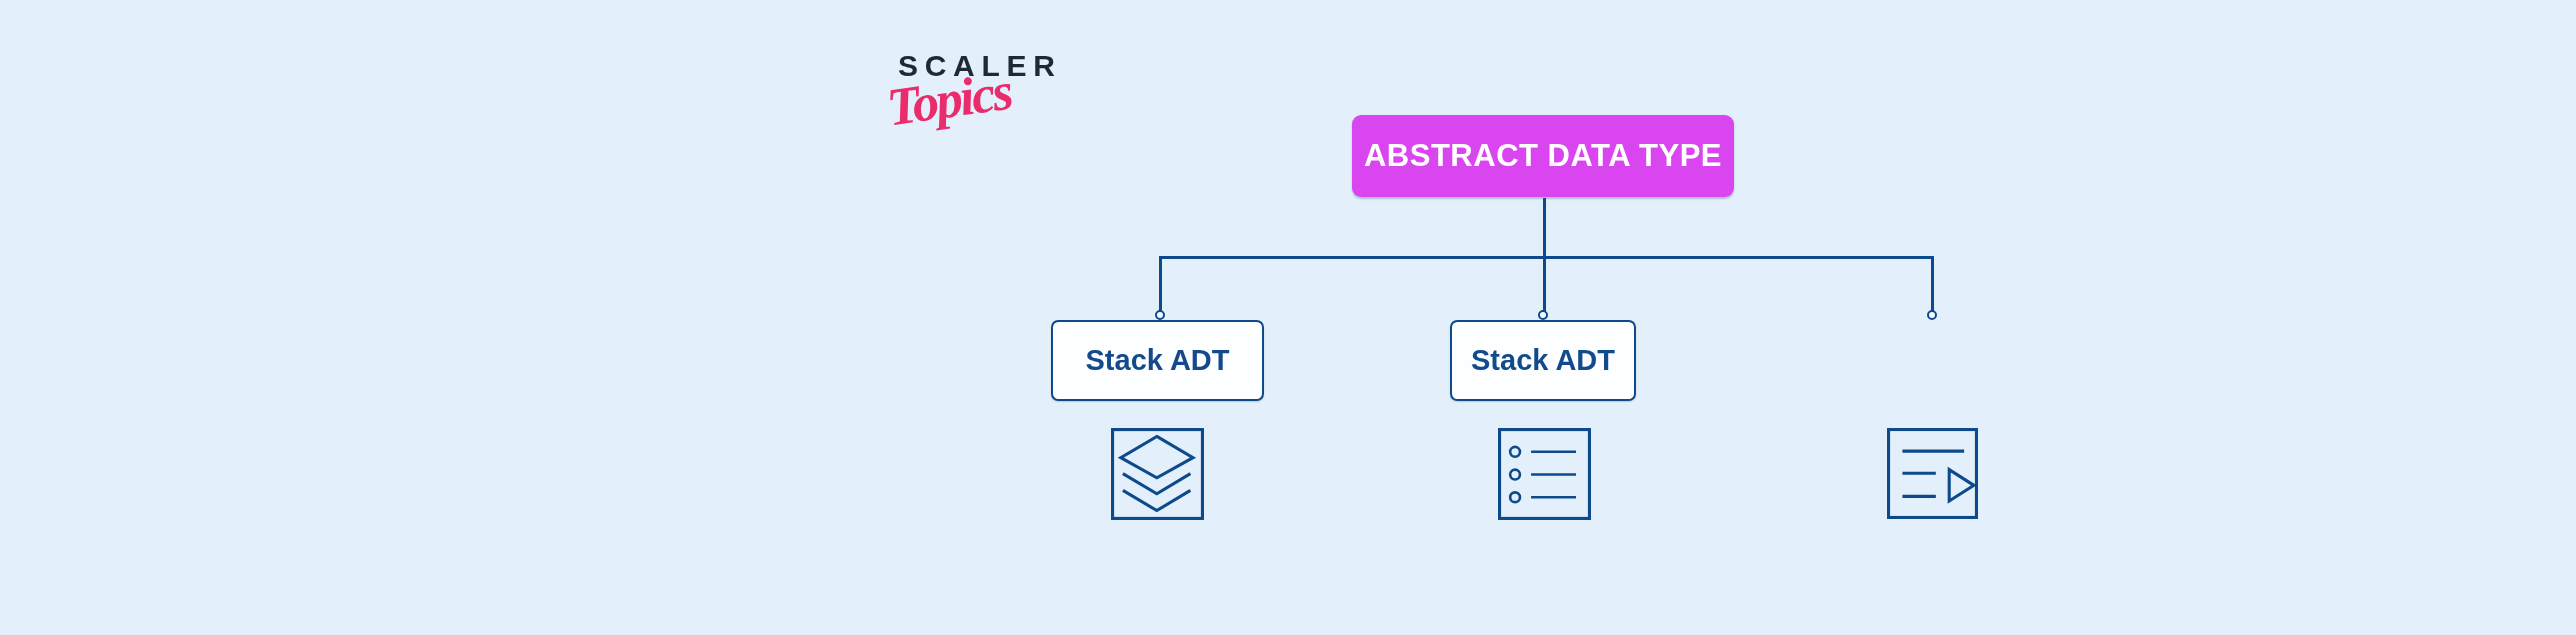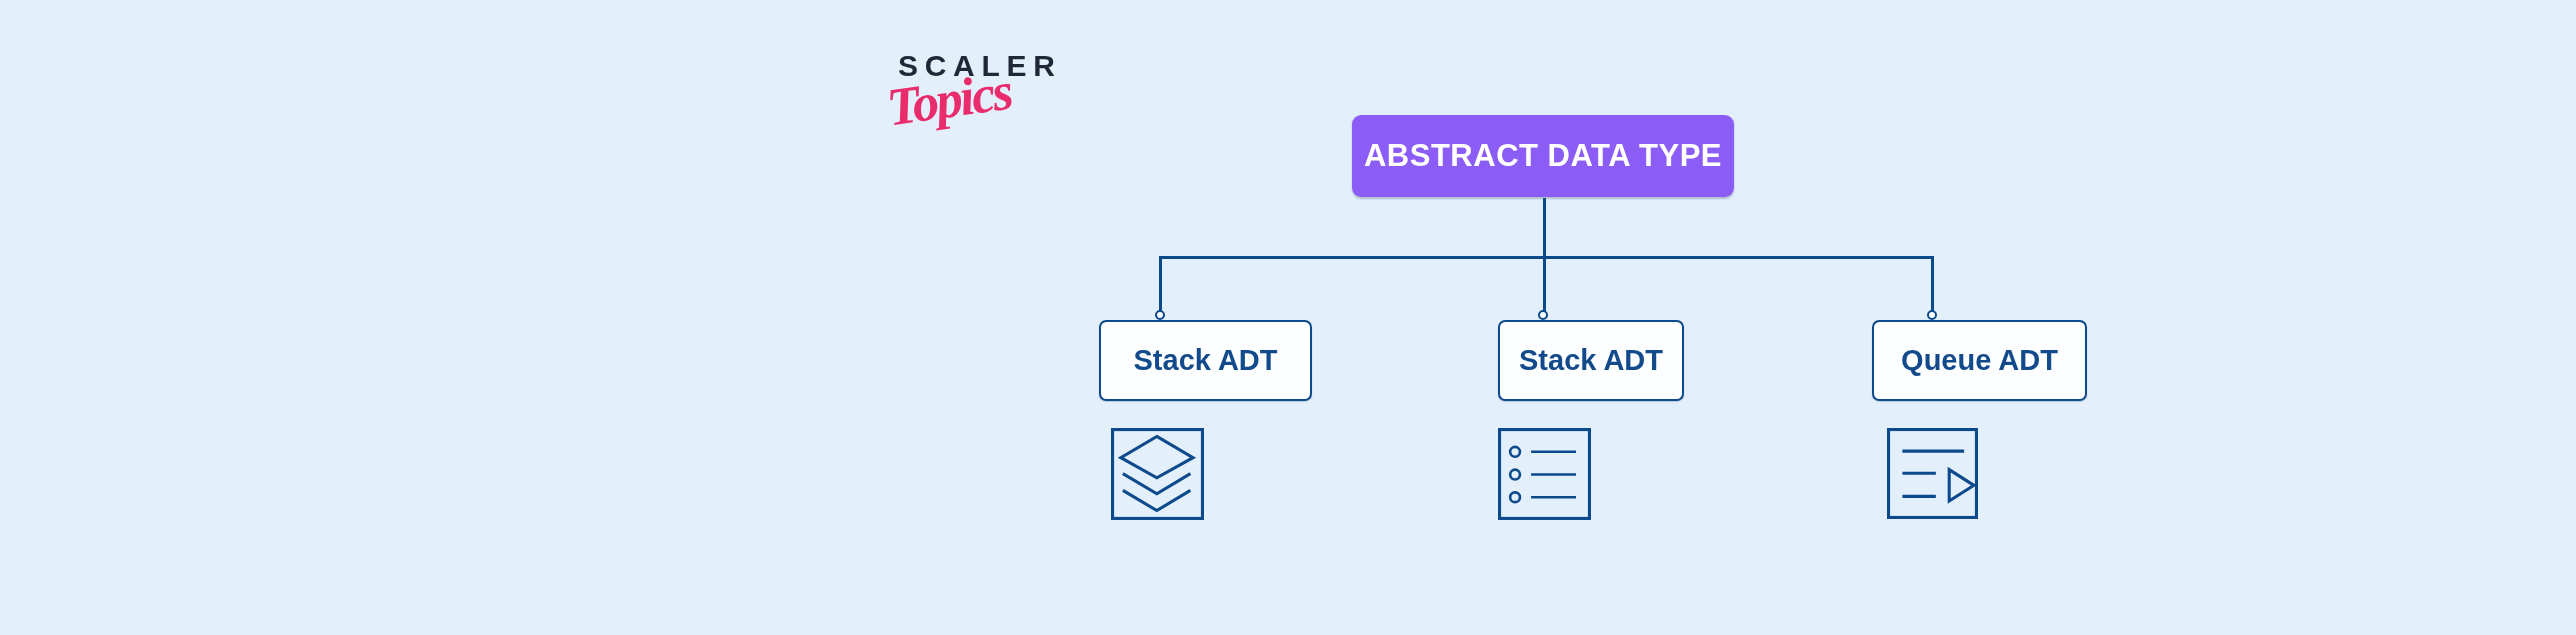--- a/index.html
+++ b/index.html
@@ -22,21 +22,21 @@
     font-family:"Liberation Serif", serif;
     font-style:italic;font-weight:bold;
     font-size:53px;letter-spacing:-2.6px;
     color:#e92c6b;
     transform:rotate(-8deg);
     white-space:nowrap;
   }
   
   .node-root{
     position:absolute;left:1352px;top:115px;width:382px;height:82px;
-    background:#8b5cf6;border-radius:9.3px;
+    background:#d946ef;border-radius:9.3px;
     display:flex;align-items:center;justify-content:center;
     box-shadow:0 1.5px 2.1px rgba(10,40,80,0.25);
   }
   .node-root span{
     color:#ffffff;font-size:31px;font-weight:bold;letter-spacing:0.5px;white-space:nowrap;
   }
   
   .cline{position:absolute;background:#0d4a8c;}
   .v-root {left:1543px;top:198px;width:2.6px;height:60px;}
   .h-main {left:1159px;top:256px;width:774px;height:2.6px;}
@@ -49,21 +49,20 @@
   }
   .joint-stack{left:1155px;}
   .joint-list {left:1538px;}
   .joint-queue{left:1927px;}
   
   .node-child{
     position:absolute;top:320px;height:77px;
     background:#fcfeff;border:2.6px solid #0d4a8c;border-radius:7.2px;
     display:flex;align-items:center;justify-content:center;
     box-shadow:0 1px 1.5px rgba(10,40,80,0.2);
-    margin-left:48px;
   }
   .node-child span{
     color:#134a8c;font-size:29px;font-weight:bold;white-space:nowrap;
   }
   .node-stack{left:1051px;width:209px;}
   .node-list {left:1450px;width:182px;}
   .node-queue{left:1824px;width:211px;}
   
   .icon{position:absolute;top:428px;}
   .icon-stack{left:1111px;}
@@ -93,23 +92,20 @@
   <div class="joint joint-stack"></div>
   <div class="joint joint-list"></div>
   <div class="joint joint-queue"></div>
 
   <div class="node-child node-stack">
     <span>Stack ADT</span>
   </div>
   <div class="node-child node-list">
     <span>Stack ADT</span>
   </div>
-  <div class="node-child node-queue">
-    <span>Queue ADT</span>
-  </div>
 
   <div class="icon icon-stack">
     <svg width="93" height="92" viewBox="0 0 180 178" fill="none" xmlns="http://www.w3.org/2000/svg">
       <rect x="3" y="3" width="174" height="172" stroke="#0d4a8c" stroke-width="6"></rect>
       <polygon points="88.7,16.3 158.7,57.3 88.7,96.3 19,57.3" stroke="#0d4a8c" stroke-width="6" fill="none"></polygon>
       <polyline points="23,88.3 88.7,127.3 153.7,88.3" stroke="#0d4a8c" stroke-width="6" fill="none"></polyline>
       <polyline points="23,120.7 88.7,159.7 153.7,120.7" stroke="#0d4a8c" stroke-width="6" fill="none"></polyline>
     </svg>
   </div>
 

